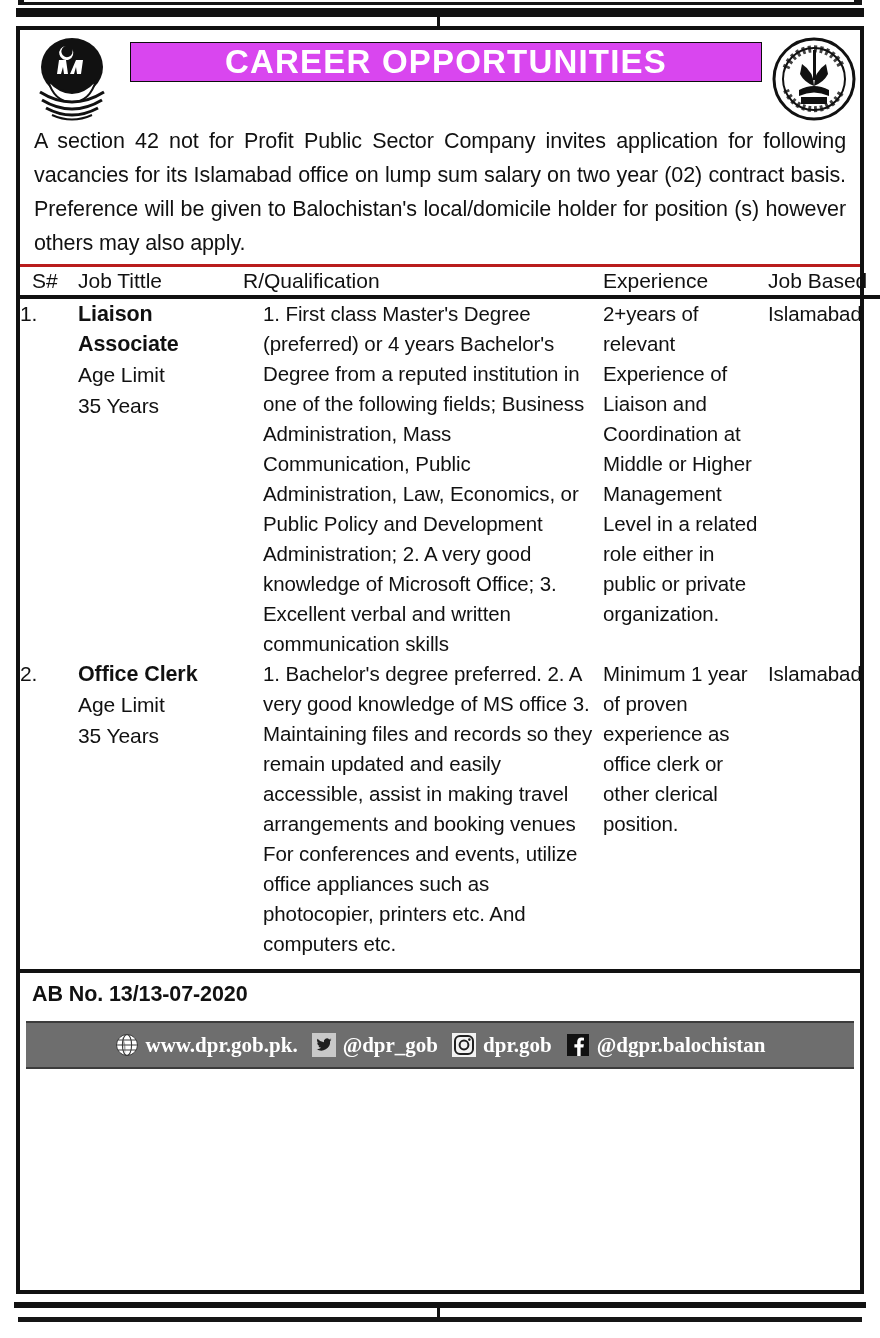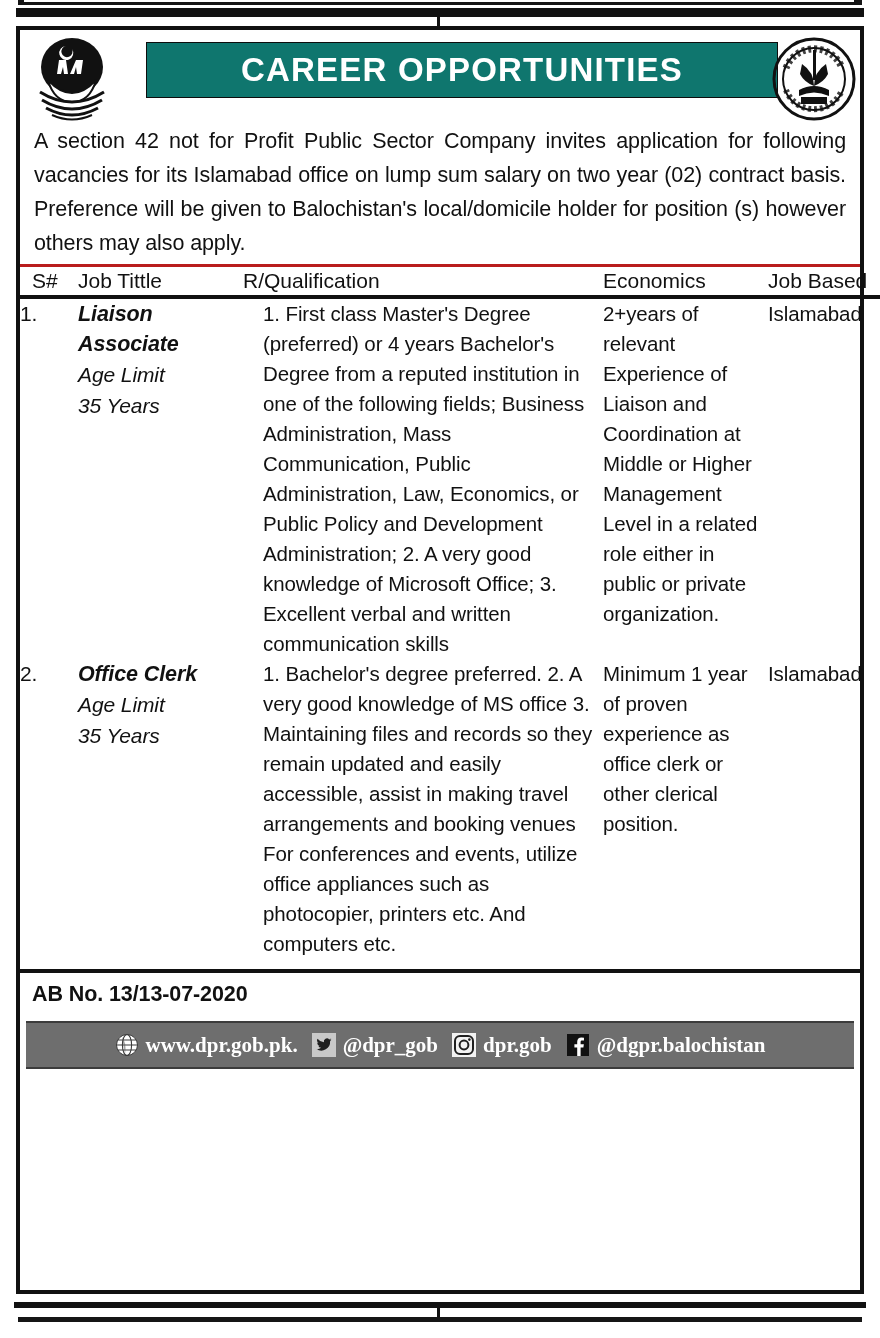--- a/index.html
+++ b/index.html
@@ -69,25 +69,25 @@
   }
   .logo {
     position: absolute;
     top: 4px;
   }
   #logo-left  { left: 6px;  width: 92px; height: 88px; }
   #logo-right { right: 4px; width: 84px; height: 90px; }
 
   #title-banner {
     position: absolute;
-    left: 126px;
+    left: 110px;
     top: 12px;
     width: 632px;
-    height: 56px;
-    background: #0f766e;
+    height: 40px;
+    background: #d946ef;
     border: 1px solid #0d0d0d;
     box-sizing: border-box;
     display: flex;
     align-items: center;
     justify-content: center;
   }
   #title-banner span {
     color: #ffffff;
     font-size: 33px;
     font-weight: bold;
@@ -140,21 +140,21 @@
     font-size: 20.5px;
     line-height: 30px;
     padding-top: 6px;
     padding-bottom: 8px;
     letter-spacing: -0.1px;
   }
   tbody tr.job-row:last-child td {
     padding-bottom: 10px;
   }
   td.cell-sn    { font-size: 21px; padding-left: 12px; }
-  td.cell-title { font-size: 21px; font-style: italic; }
+  td.cell-title { font-size: 21px; }
   .job-name {
     font-weight: bold;
     font-size: 21.5px;
     display: block;
     line-height: 30px;
   }
   .age-line { display: block; line-height: 31px; }
   .qual-line { display: block; margin-left: 20px; }
   .exp-line  { display: block; }
 
@@ -288,21 +288,21 @@
   <div id="intro-block">
     <p>A section 42 not for Profit Public Sector Company invites application for following vacancies for its Islamabad office on lump sum salary on two year (02) contract basis. Preference will be given to Balochistan's local/domicile holder for position (s) however others may also apply.</p>
   </div>
 
   <table class="jobs">
     <thead>
       <tr>
         <th class="col-sn">S#</th>
         <th class="col-title">Job Tittle</th>
         <th class="col-qual">R/Qualification</th>
-        <th class="col-exp">Economics</th>
+        <th class="col-exp">Experience</th>
         <th class="col-base">Job Based</th>
       </tr>
     </thead>
     <tbody>
 
       <tr class="job-row">
         <td class="cell-sn">1.</td>
         <td class="cell-title">
           <span class="job-name">Liaison Associate</span>
           <span class="age-line">Age Limit</span>

